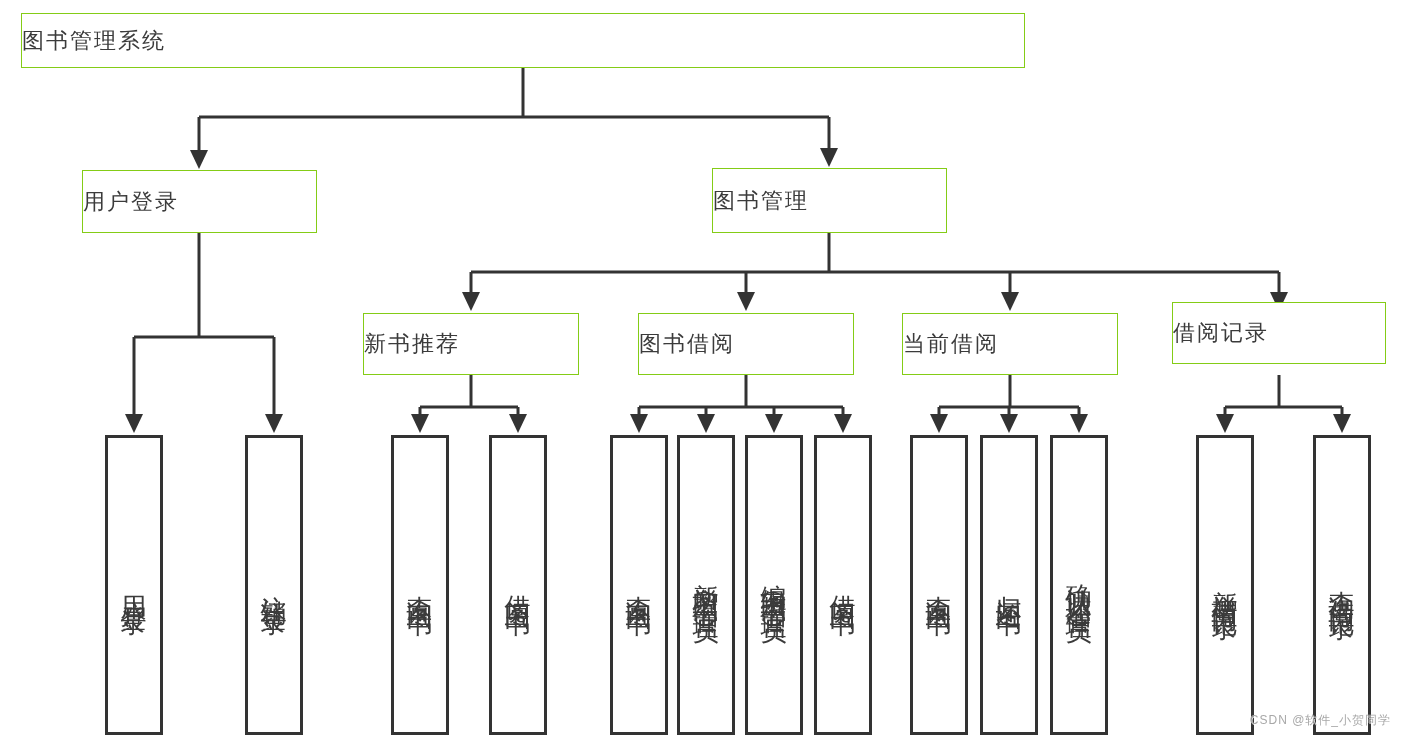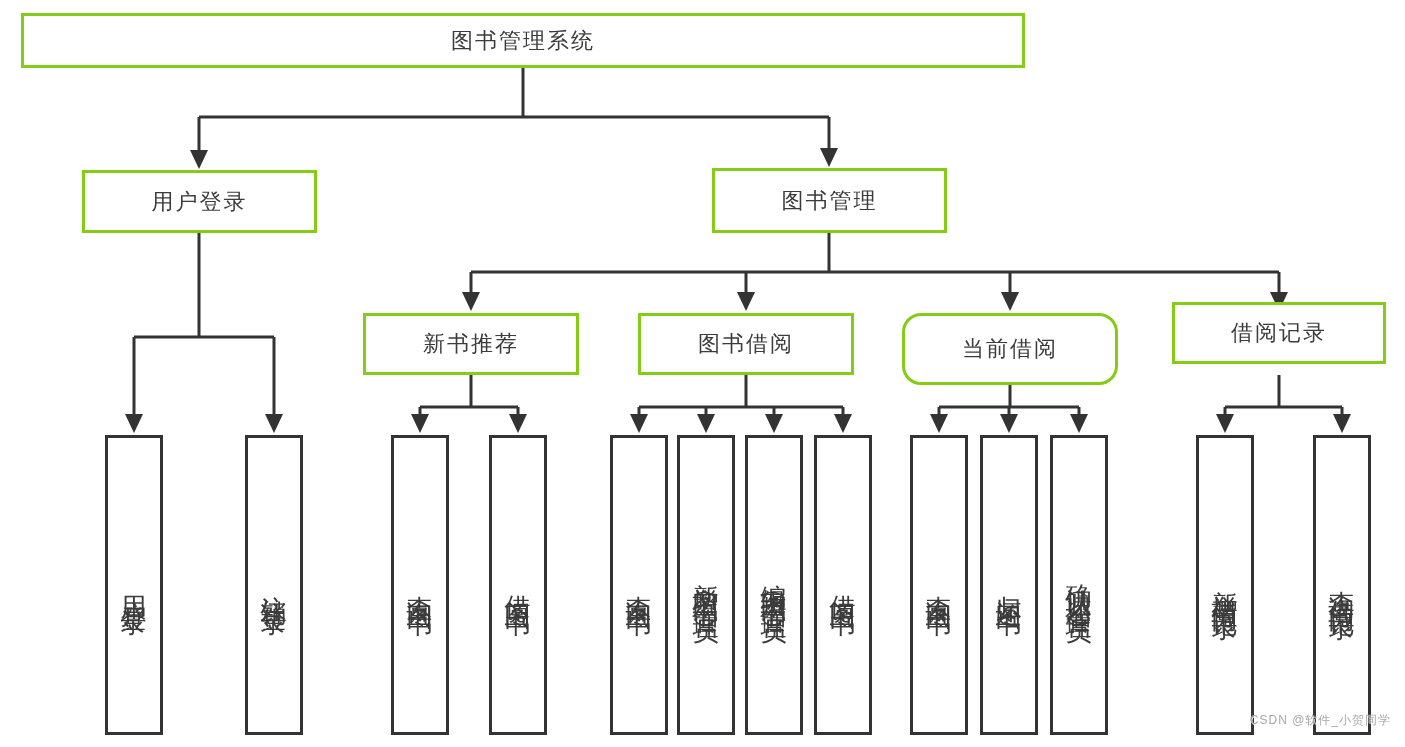--- a/index.html
+++ b/index.html
@@ -9,22 +9,22 @@
     background:#ffffff;
     font-family:"Liberation Sans","DejaVu Sans",sans-serif;
     overflow:hidden;
   }
   svg.connectors {
     position:absolute; left:0; top:0; width:1405px; height:747px;
     pointer-events:none;
   }
   .hbox {
     position:absolute; box-sizing:border-box;
-    border:3px solid #84cc16; background:#ffffff;
-    display:flex; align-items:center; justify-content:center;
+    border:1px solid #84cc16; background:#ffffff;
+    display:flex; align-items:center; justify-content:flex-start;
     font-size:22px; color:#3b3b3b; letter-spacing:2px;
     white-space:nowrap;
   }
   .leaf {
     position:absolute; box-sizing:border-box;
     width:58px; top:435px; height:300px;
     border:3px solid #333333; background:#ffffff;
     display:flex; align-items:center; justify-content:center;
   }
   .leaf > span {
@@ -120,21 +120,21 @@
   <div class="hbox" style="left:712px; top:168px; width:235px; height:65px;">
     <span>图书管理</span>
   </div>
 
   <div class="hbox" style="left:638px; top:313px; width:216px; height:62px;">
     <span>图书借阅</span>
   </div>
   <div class="hbox" style="left:363px; top:313px; width:216px; height:62px;">
     <span>新书推荐</span>
   </div>
-  <div class="hbox" style="left:902px; top:313px; width:216px; height:72px;border-radius:19px;">
+  <div class="hbox" style="left:902px; top:313px; width:216px; height:62px;">
     <span>当前借阅</span>
   </div>
   <div class="hbox" style="left:1172px; top:302px; width:214px; height:62px;">
     <span>借阅记录</span>
   </div>
 
   <div class="leaf" style="left:105px;">
     <span>用户登录</span>
   </div>
   <div class="leaf" style="left:245px;">

